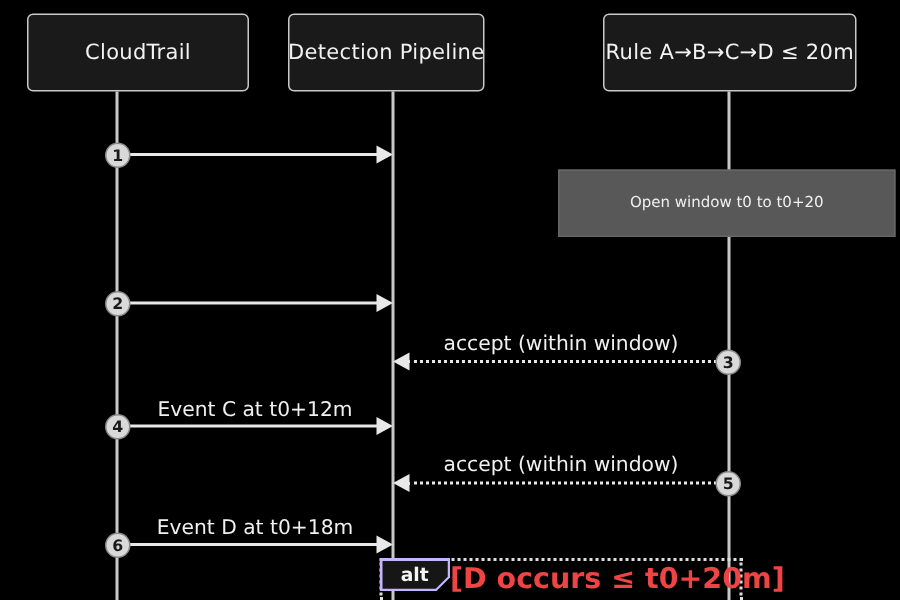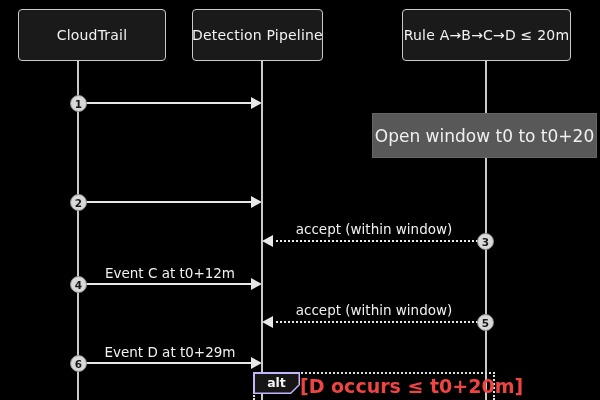--- a/index.html
+++ b/index.html
@@ -82,21 +82,21 @@
   .b2 { left: 70px;  top: 194px; }
   .b3 { left: 477px; top: 233px; }
   .b4 { left: 70px;  top: 276px; }
   .b5 { left: 477px; top: 314px; }
   .b6 { left: 70px;  top: 355px; }
 
   
   .note {
     position: absolute; left: 372px; top: 113px; width: 225px; height: 45px;
     background: #585858; border: 1px solid #666666; box-sizing: border-box;
-    color: #f0f0f0; font-size: 17px; line-height: 20px;
+    color: #f0f0f0; font-size: 10px; line-height: 20px;
     display: flex; flex-direction: column; align-items: center; justify-content: center;
     text-align: center; white-space: nowrap; gap: 44px;
   }
 
   
   .alt-frame {
     position: absolute; left: 253px; top: 372px; width: 242px; height: 28px;
     border: 2px dotted #dedede; border-bottom: none; box-sizing: border-box;
   }
   .alt-label-outer {
@@ -156,21 +156,21 @@
   <div class="msg-label lbl-left lt4">Event C at t0+12m</div>
   <div class="mline solid l4"></div>
   <div class="ah ah-right ah4"></div>
   <div class="badge b4">4</div>
 
   <div class="msg-label lbl-right lt5">accept (within window)</div>
   <div class="mline dotted l5"></div>
   <div class="ah ah-left ah5"></div>
   <div class="badge b5">5</div>
 
-  <div class="msg-label lbl-left lt6">Event D at t0+29m</div>
+  <div class="msg-label lbl-left lt6">Event D at t0+18m</div>
   <div class="mline solid l6"></div>
   <div class="ah ah-right ah6"></div>
   <div class="badge b6">6</div>
 
   <div class="alt-frame"></div>
   <div class="alt-label-outer">
     <div class="alt-label-inner">alt</div>
   </div>
   <div class="alt-condition">[D occurs ≤ t0+20m]</div>
 

